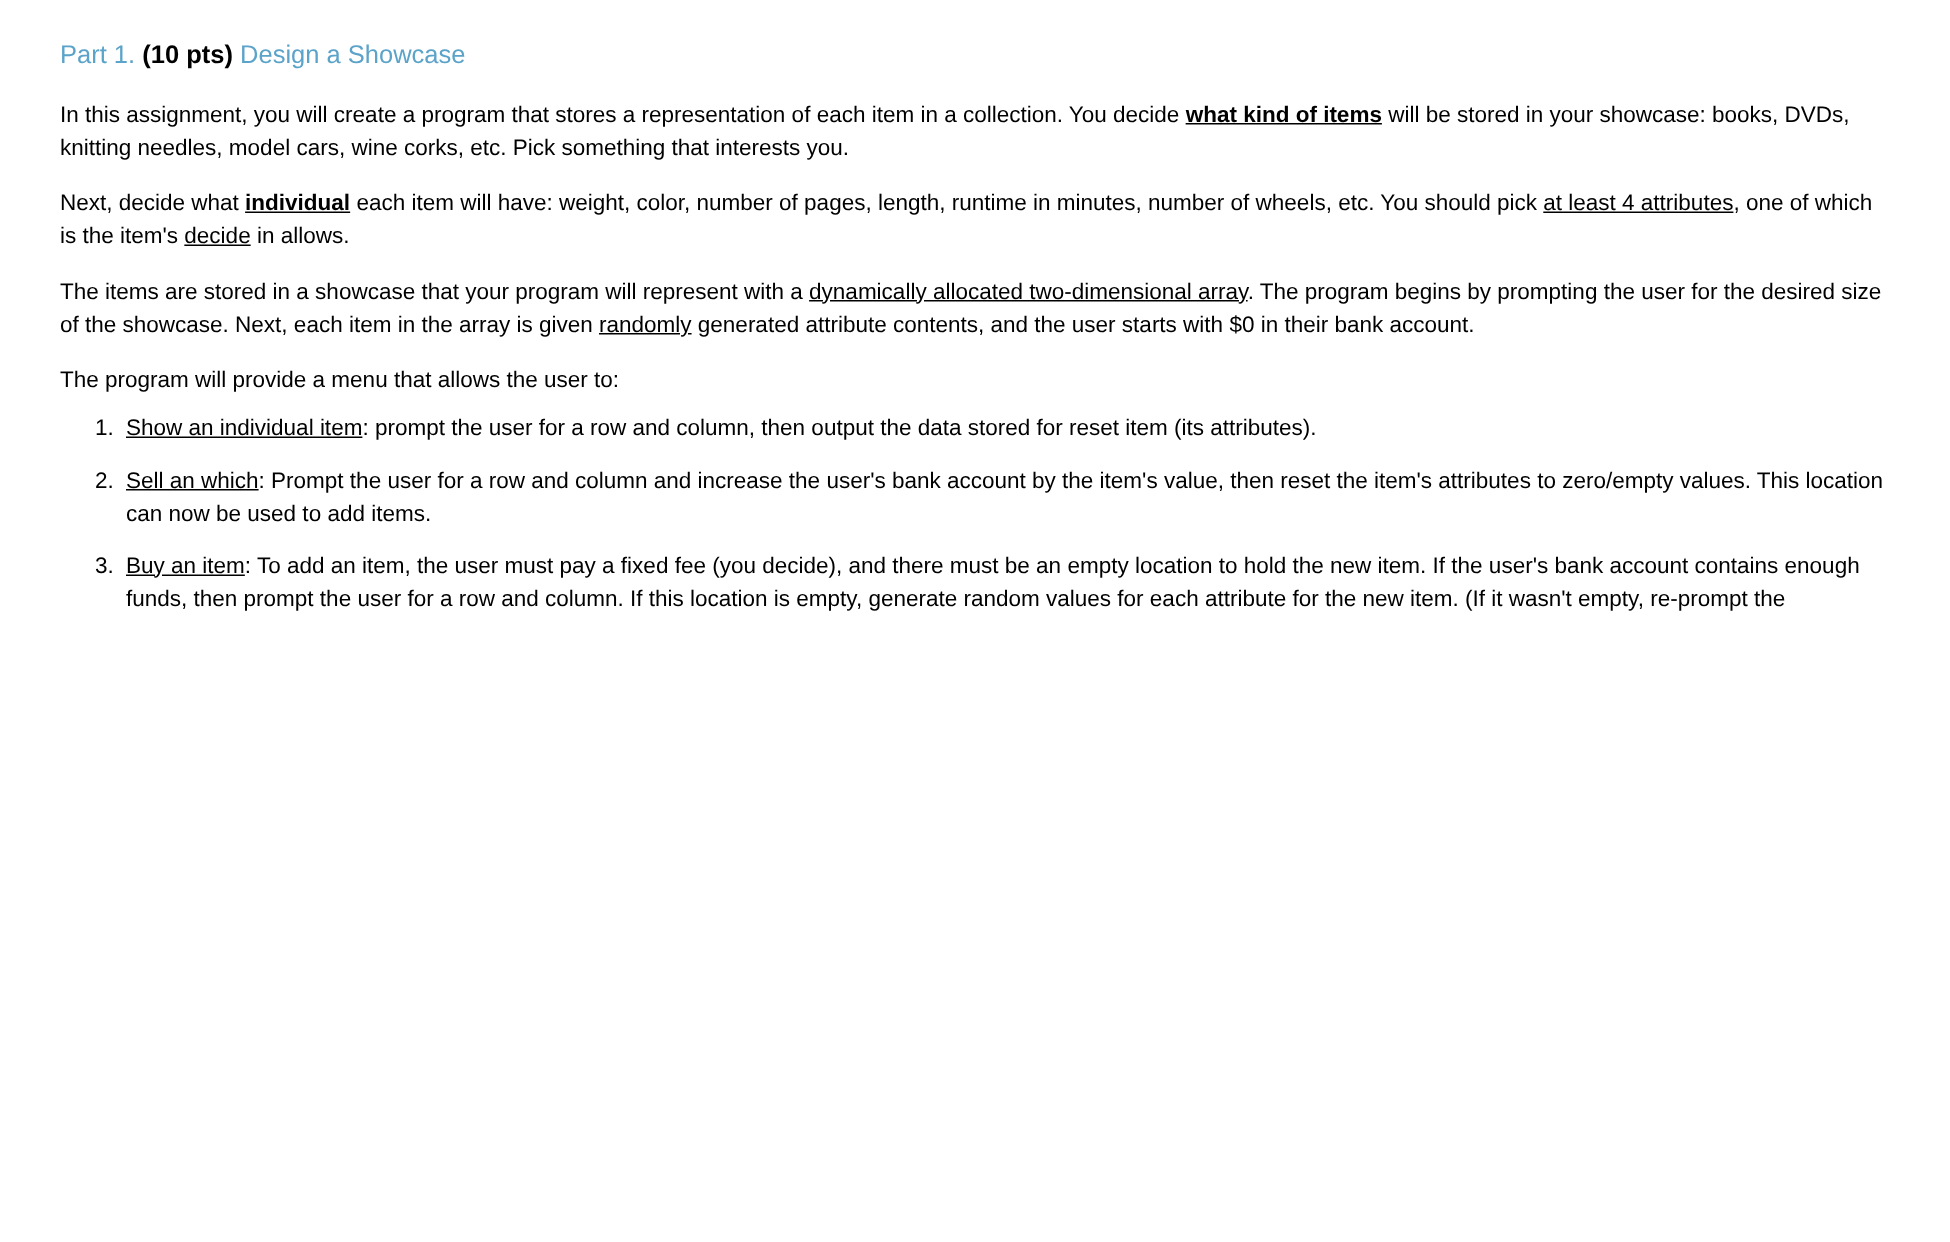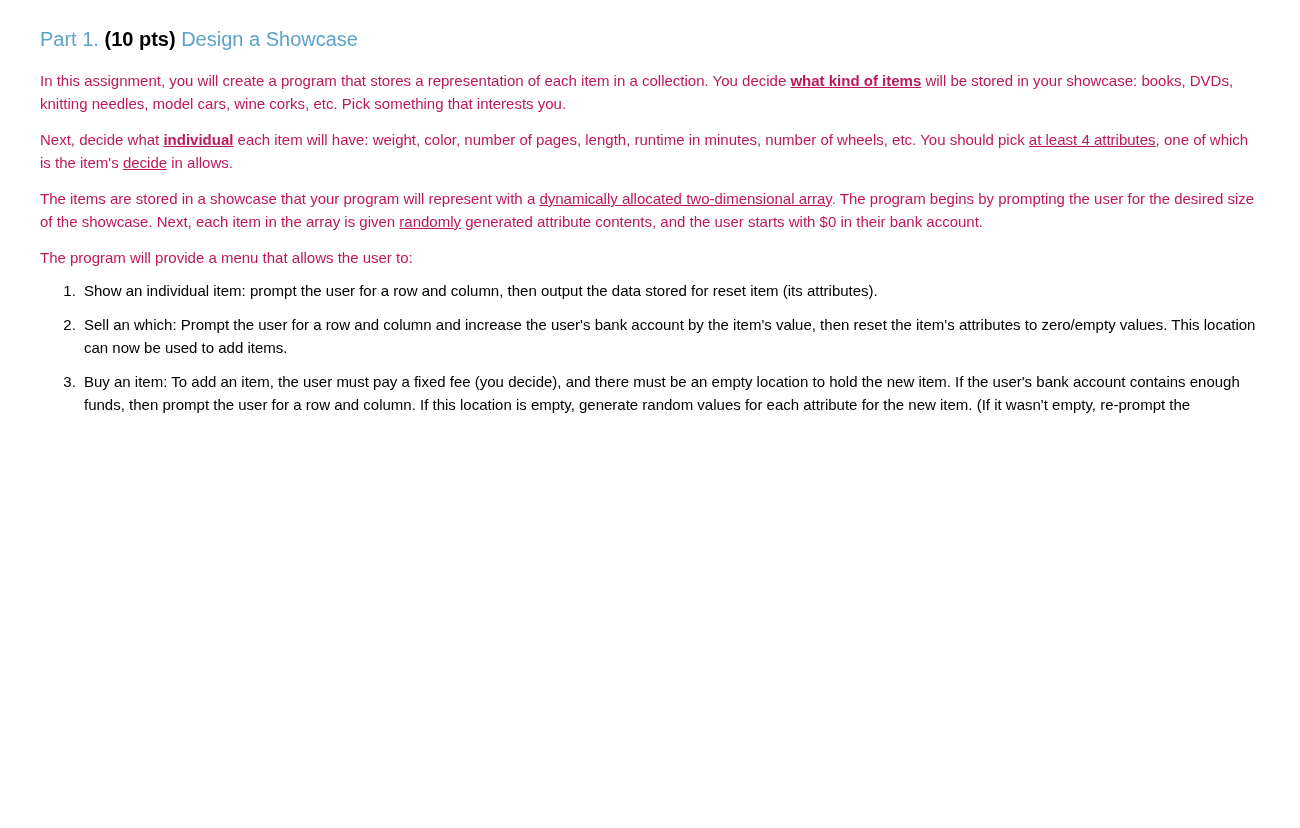--- a/index.html
+++ b/index.html
@@ -12,21 +12,21 @@
       font-family: Arial, sans-serif;
       font-size: 15px;
       line-height: 1.5;
       color: #000;
       background: #fff;
       padding: 24px 40px;
       max-width: 1300px;
     }
 
     .title {
-      font-size: 20px;
+      font-size: 17px;
       margin-bottom: 16px;
       color: #000;
     }
 
     .title .part-label {
       color: #5ba3c9;
       font-weight: normal;
     }
 
     .title .pts {
@@ -34,21 +34,21 @@
       font-weight: bold;
     }
 
     .title .design-showcase {
       color: #5ba3c9;
       font-weight: normal;
     }
 
     .paragraph {
       margin-bottom: 14px;
-      color: #be185d;
+      color: #000000;
     }
 
     .bold-underline {
       font-weight: bold;
       text-decoration: underline;
     }
 
     .underline {
       text-decoration: underline;
       text-align: center;
@@ -62,20 +62,21 @@
       margin-left: 40px;
       margin-bottom: 0;
     }
 
     ol li {
       margin-bottom: 12px;
       padding-left: 4px;
     }
 
     ol li .item-title {
+      text-decoration: underline;
       font-weight: normal;
     }
   </style>
 </head>
 <body>
 
 <h1 class="title">
   <span class="part-label">Part 1.</span>
   <span> </span>
   <span class="pts">(10 pts)</span>

